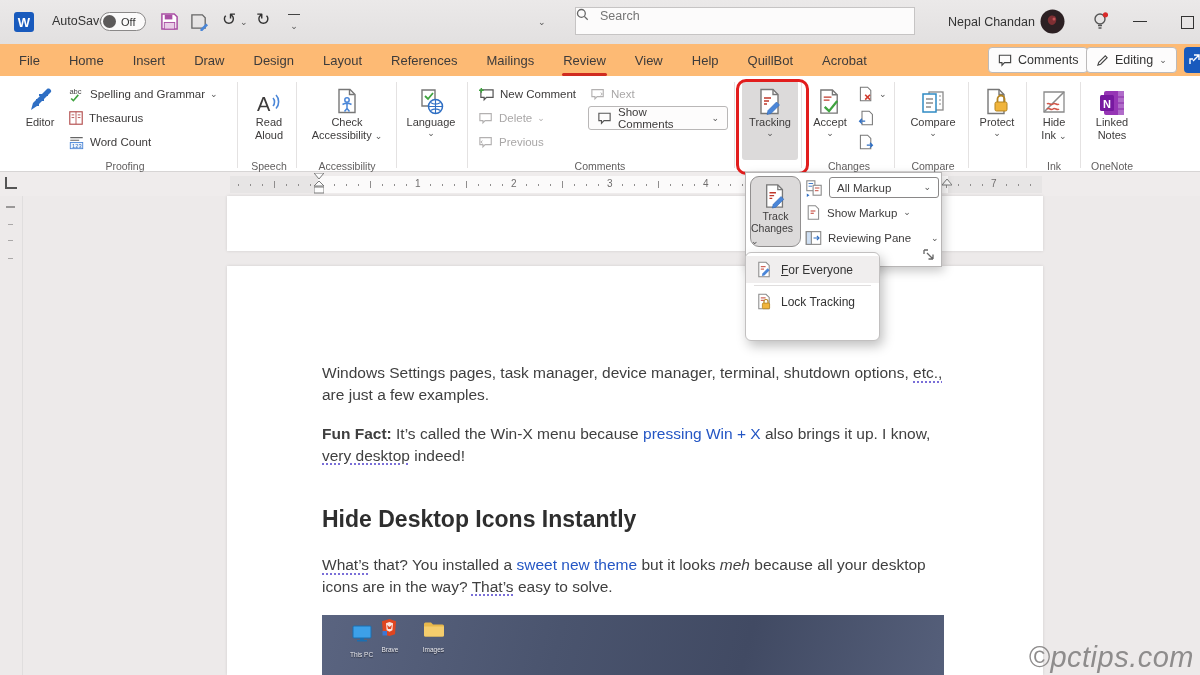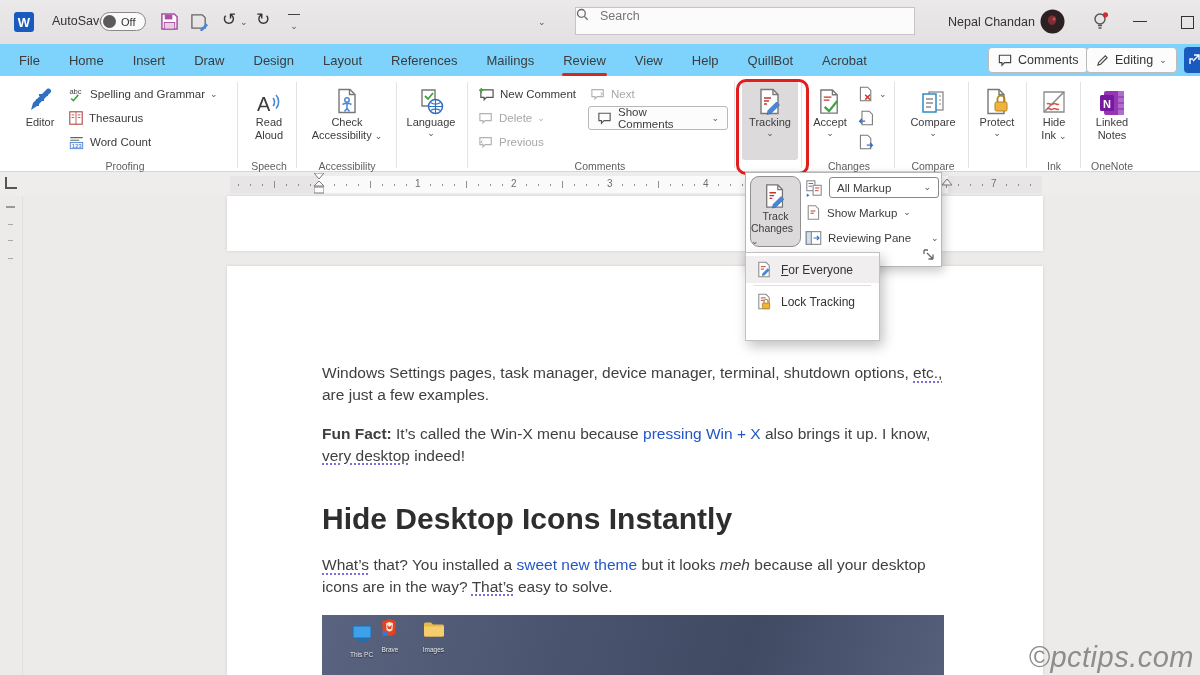--- a/index.html
+++ b/index.html
@@ -14,21 +14,21 @@
         background:#fbfafa;display:flex;align-items:center;gap:5px;padding:0 2px;box-sizing:border-box;}
   #autosave-knob{width:13px;height:13px;border-radius:50%;background:#5c5a5a;}
   #autosave-state{font-size:11px;color:#333;}
   #search-box{left:575px;top:7px;width:340px;height:28px;background:#fcfbfb;border:1px solid #c6c4c4;
         border-radius:0;display:flex;align-items:flex-start;padding:0 0;box-sizing:border-box;gap:9px;}
   #search-box input{border:0;outline:0;background:transparent;font-size:12.5px;color:#444;width:260px;
         font-family:"Liberation Sans",sans-serif;}
   .winbtn{font-size:14px;color:#333;}
   .chev{font-size:9px;line-height:9px;color:#555;font-weight:400;font-style:normal;}
   
-  #tabrow{left:0;top:44px;width:1200px;height:32px;background:#7dd3fc;}
+  #tabrow{left:0;top:44px;width:1200px;height:32px;background:#fdba74;}
   #tabs{position:absolute;left:18px;top:0;height:32px;display:flex;align-items:center;gap:27px;font-size:13px;color:#3d3b3b;}
   .tab{position:relative;padding:2px 1px;white-space:nowrap;}
   .tab.active::after{content:"";position:absolute;left:0;right:0;bottom:-6px;height:3px;border-radius:2px;background:#d02b20;}
   .pillbtn{height:26px;border:1px solid #bcbaba;border-radius:4px;background:#fdfcfc;display:flex;
         align-items:center;gap:6px;padding:0 9px;box-sizing:border-box;font-size:12.5px;color:#333;}
   
   #ribbon{left:0;top:76px;width:1200px;height:96px;background:#ffffff;border-bottom:1px solid #d7d5d5;box-sizing:border-box;}
   .rdiv{position:absolute;top:6px;width:1px;height:86px;background:#e4e2e2;}
   .grouplabel{position:absolute;top:84px;font-size:10.5px;color:#605e5e;text-align:center;white-space:nowrap;}
   .bigbtn{position:absolute;top:4px;height:80px;display:flex;flex-direction:column;align-items:center;
@@ -47,41 +47,41 @@
   .ruler-margin{position:absolute;top:0;height:17px;background:#e7e5e5;}
   .tick{position:absolute;background:#8f8d8d;}
   .tick.dot{top:8px;width:1px;height:2px;}
   .tick.mid{top:5px;width:1px;height:7px;}
   .ruler-num{position:absolute;top:2px;font-size:10px;color:#6f6d6d;}
   #tab-selector{left:5px;top:177px;width:10px;height:10px;border-left:2px solid #555;border-bottom:2px solid #555;}
   
   .page{position:absolute;left:227px;width:816px;background:#ffffff;box-shadow:0 0 3px rgba(0,0,0,.12);}
   .doctext{font-size:15.5px;line-height:21.5px;color:#3f3f3f;}
   .doctext p{margin:0 0 18px;}
-  .doctext h1{font-size:30px;line-height:28px;margin:39px 0 21px;color:#2e2e2e;font-weight:700;}
+  .doctext h1{font-size:23px;line-height:28px;margin:39px 0 21px;color:#2e2e2e;font-weight:700;}
   .lnk{color:#2456c4;}
   .dotted{text-decoration:underline dotted #7a6fd8 2px;text-underline-offset:3px;}
   .b{font-weight:700;}
   .i{font-style:italic;}
   #desktop-strip{width:622px;height:60px;margin-top:13px;
         background:linear-gradient(105deg,#5a6480,#4a546e 38%,#414a63 68%,#555f7a);}
   .dt-icon{position:absolute;display:flex;flex-direction:column;align-items:center;gap:2px;}
   .dt-label{font-size:6.5px;color:#e9e9ee;text-shadow:0 1px 1px rgba(0,0,0,.6);}
   #watermark{right:6px;bottom:1px;font-size:29px;font-style:italic;color:#8e8c8c;letter-spacing:.5px;}
   
   #tracking-panel{left:745px;top:172px;width:195px;height:93px;background:#fff;border:1px solid #b8b6b6;
         box-shadow:2px 4px 10px rgba(0,0,0,.22);z-index:50;}
   #track-changes-btn{position:absolute;left:4px;top:3px;width:49px;height:69px;background:#dcdada;
         border:1px solid #929090;border-radius:9px;display:flex;flex-direction:column;align-items:center;
         font-size:10.5px;line-height:12px;color:#3d3b3b;}
   .tp-row{position:absolute;display:flex;align-items:center;gap:6px;font-size:11.5px;color:#3d3b3b;white-space:nowrap;}
   #all-markup-box{width:110px;height:21px;border:1px solid #8a8888;border-radius:3px;display:flex;
         align-items:center;justify-content:space-between;padding:0 7px;box-sizing:border-box;background:#fff;}
   #track-menu{left:745px;top:252px;width:135px;height:89px;background:#fff;border:1px solid #c2c0c0;
-        border-radius:0;box-shadow:3px 5px 12px rgba(0,0,0,.25);z-index:60;padding:3px 0;box-sizing:border-box;}
+        border-radius:6px;box-shadow:3px 5px 12px rgba(0,0,0,.25);z-index:60;padding:3px 0;box-sizing:border-box;}
   .menu-item{display:flex;align-items:center;gap:9px;height:27px;padding:0 10px;font-size:12px;color:#333;}
   .menu-item.hl{background:#f0eeee;}
   .menu-sep{height:1px;background:#e0dede;margin:2px 8px;}
   .u{text-decoration:underline;}
 </style>
 </head>
 <body>
 
 <div id="stage">
 

